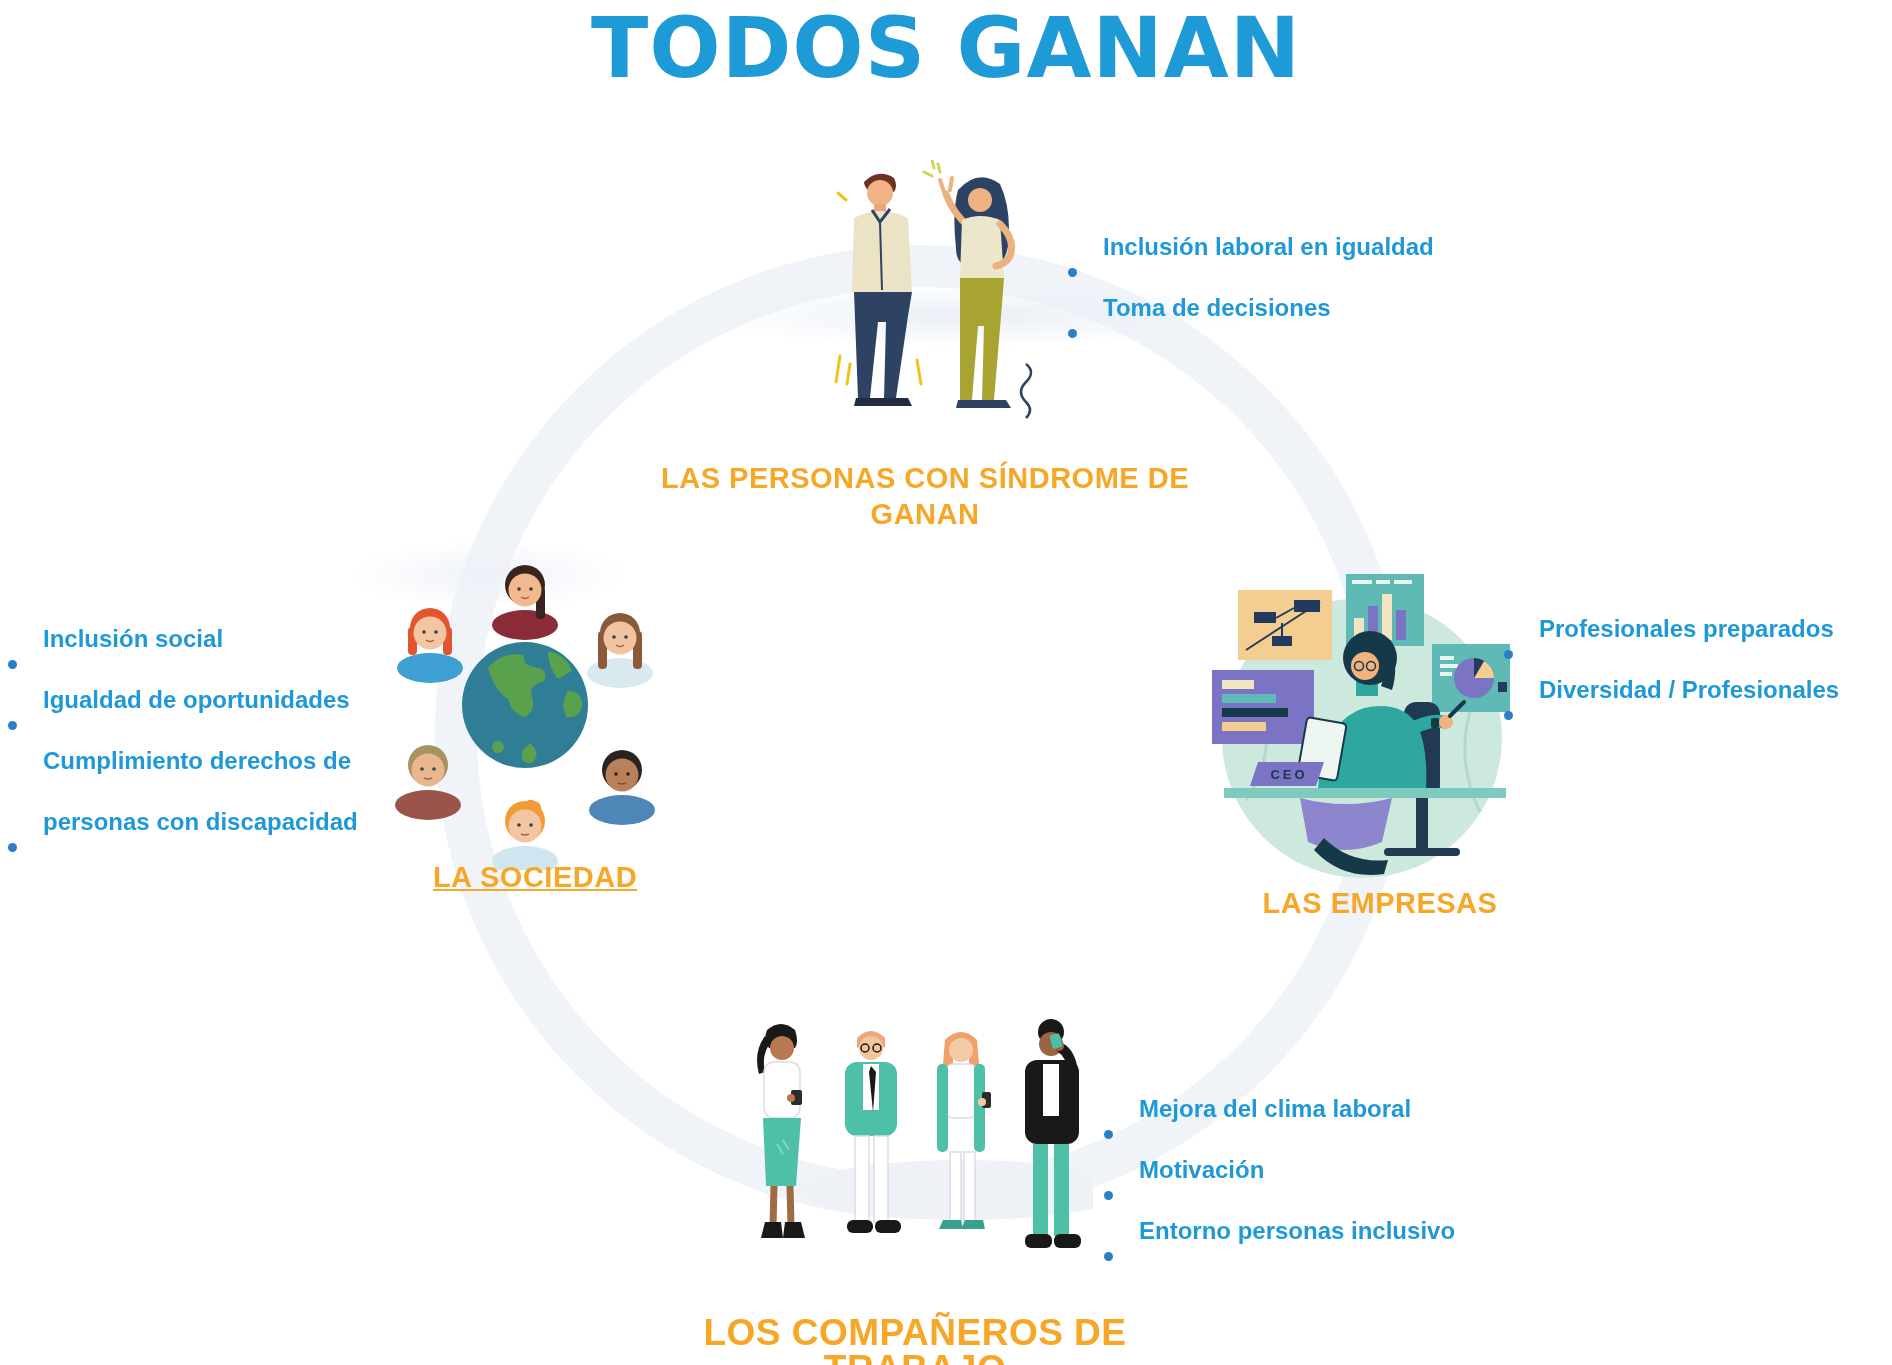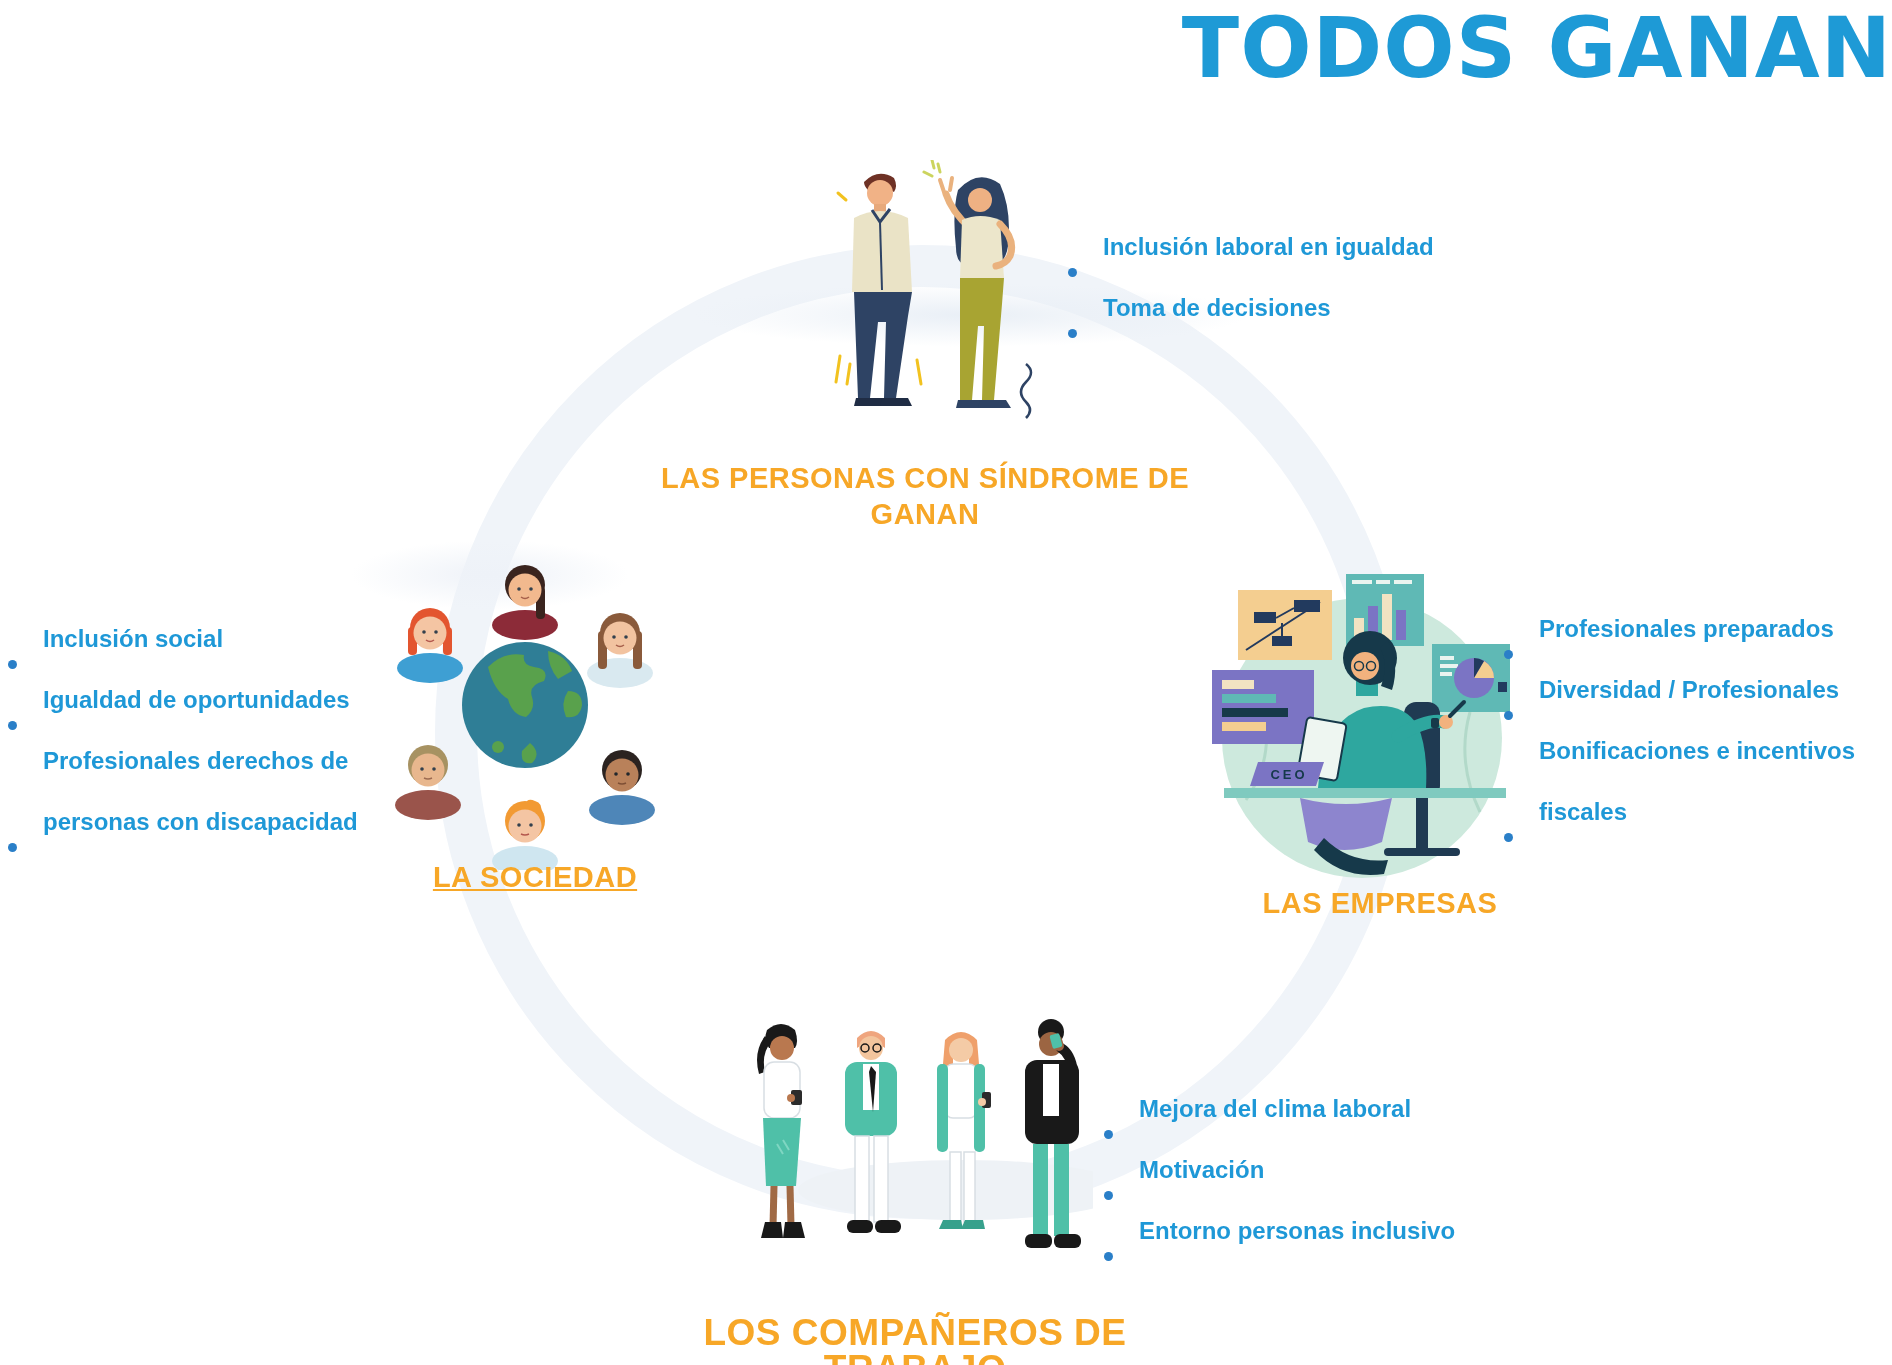--- a/index.html
+++ b/index.html
@@ -12,21 +12,21 @@
     position:absolute;left:435px;top:245px;width:890px;height:890px;
     border:42px solid var(--ring-gray-blue,#f0f4f9);border-radius:50%;
     z-index:0;
   }
   .haze{position:absolute;z-index:0;border-radius:50%;}
   .haze.top{left:690px;top:283px;width:560px;height:64px;
     background:radial-gradient(ellipse at center,#e9eff6 0%,rgba(233,239,246,0) 70%);}
   .haze.left{left:350px;top:540px;width:280px;height:70px;
     background:radial-gradient(ellipse at center,#eef2f8 0%,rgba(238,242,248,0) 70%);}
   .title{
-    position:absolute;left:0;right:0;top:0;margin:0;text-align:right;
+    position:absolute;left:0;right:0;top:0;margin:0;text-align:center;
     font-family:"DejaVu Sans",sans-serif;font-weight:bold;font-size:84px;line-height:96px;
     letter-spacing:1px;color:var(--title-blue,#1e9ad6);z-index:2;
   }
   .heading{
     position:absolute;margin:0;text-align:center;z-index:2;
     font-weight:bold;font-size:29px;line-height:36px;letter-spacing:.5px;
     color:var(--heading-orange,#f7a727);
   }
   .h-personas{left:610px;top:460px;width:630px;}
   .h-sociedad{left:410px;top:859px;width:250px;text-decoration:underline;}
@@ -178,21 +178,21 @@
     <li>
         <span class="dot"></span>
         <span>Inclusión social</span>
       </li>
     <li>
         <span class="dot"></span>
         <span>Igualdad de oportunidades</span>
       </li>
     <li>
         <span class="dot"></span>
-        <span>Profesionales derechos de personas con discapacidad</span>
+        <span>Cumplimiento derechos de personas con discapacidad</span>
       </li>
   </ul>
   <h2 class="heading h-sociedad">LA SOCIEDAD</h2>
 
   <svg class="illus i-empresas" width="315" height="335" viewBox="0 0 315 335">
     <circle cx="160" cy="178" r="140" fill="#cde9dd"></circle>
     <path d="M44 240 q28 -40 18 -90" stroke="#b2d9c9" stroke-width="3" fill="none"></path>
     <path d="M278 252 q-24 -50 -10 -100" stroke="#b2d9c9" stroke-width="3" fill="none"></path>
     <g>
       <rect x="36" y="30" width="94" height="70" fill="#f4ce90"></rect>
@@ -264,24 +264,20 @@
 
   <ul class="bullets b-empresas">
     <li>
         <span class="dot"></span>
         <span>Profesionales preparados</span>
       </li>
     <li>
         <span class="dot"></span>
         <span>Diversidad / Profesionales</span>
       </li>
-    <li>
-        <span class="dot"></span>
-        <span>Bonificaciones e incentivos fiscales</span>
-      </li>
   </ul>
   <h2 class="heading h-empresas">LAS EMPRESAS</h2>
 
   <svg class="illus i-companeros" width="360" height="297" viewBox="0 0 360 297">
     <ellipse cx="230" cy="182" rx="165" ry="30" fill="#eef2f6"></ellipse>
     <g>
       <path d="M34 22 Q48 10 62 22 Q66 34 62 40 L36 40 Q30 32 34 22 Z" fill="#191919"></path>
       <path d="M32 28 Q20 44 26 66 L32 64 Q28 46 38 34 Z" fill="#191919"></path>
       <circle cx="49" cy="40" r="12" fill="#b9784f"></circle>
       <rect x="31" y="54" width="36" height="56" rx="10" fill="#ffffff" stroke="#d8dee3" stroke-width="1.5"></rect>

